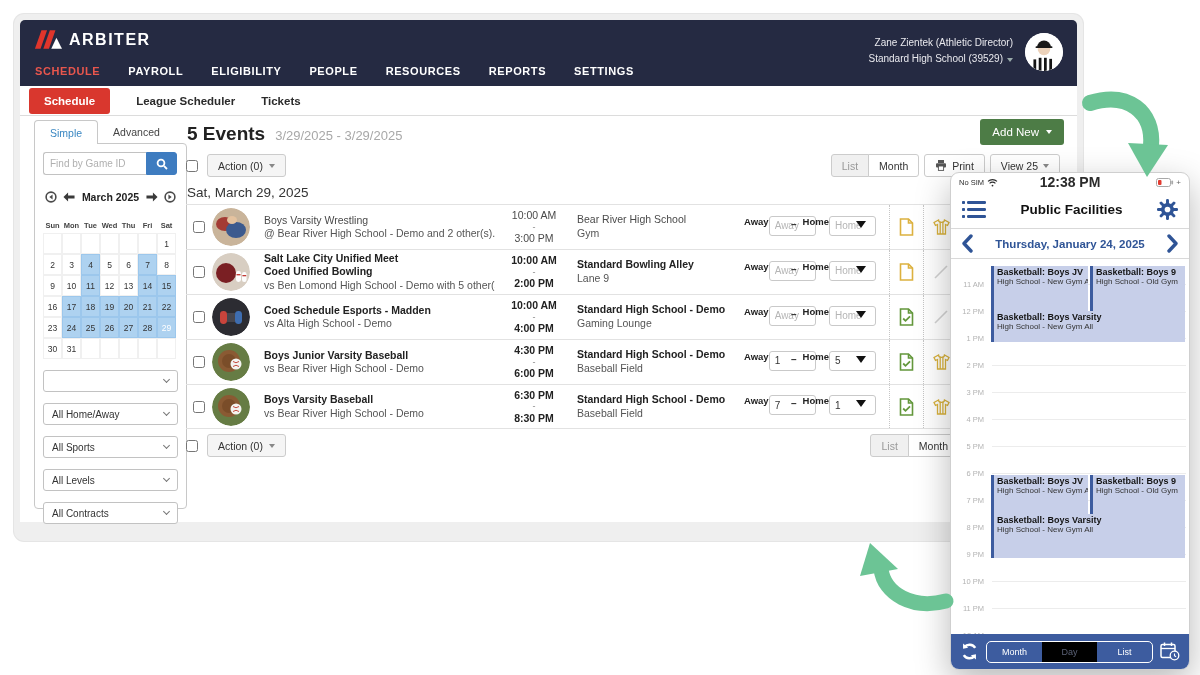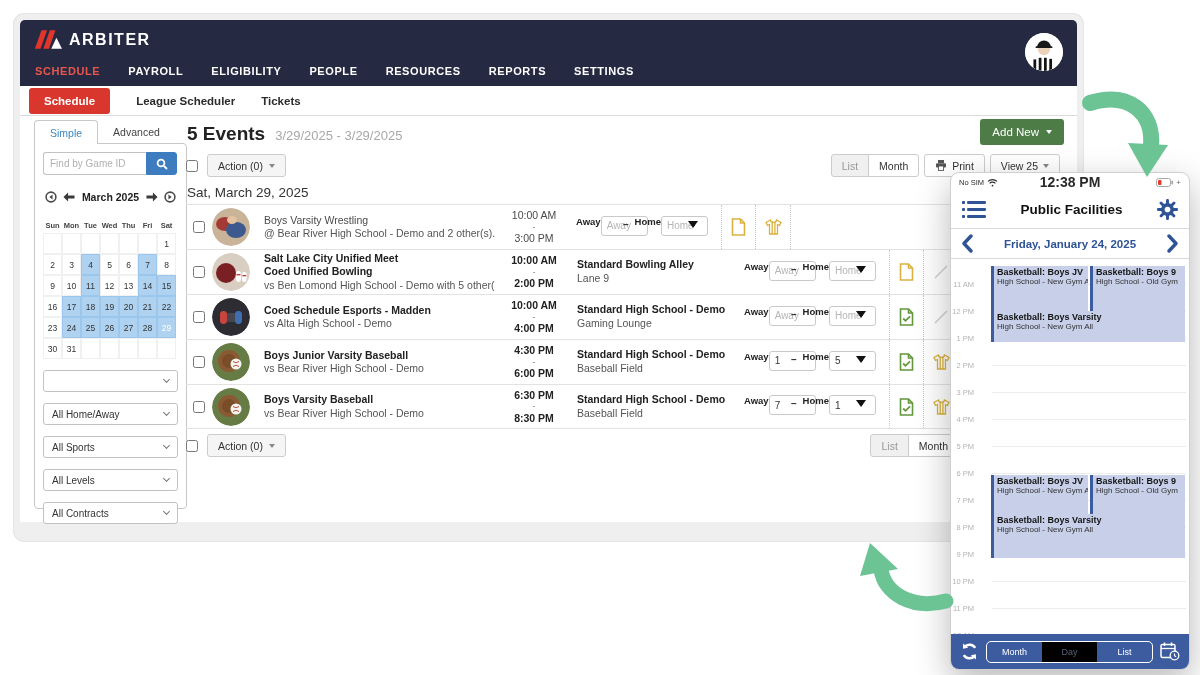--- a/index.html
+++ b/index.html
@@ -98,21 +98,21 @@
 
 .phone{position:absolute;left:950px;top:172px;width:240px;height:498px;background:#fff;border:1px solid #cfcfcf;border-radius:9px;box-shadow:0 12px 35px rgba(0,0,0,.28);z-index:30}
 .ph-status{position:absolute;left:0;top:0;right:0;height:18px;display:flex;align-items:center;padding:0 8px;font-size:7.5px;color:#2b2b2b}
 .ph-status .mid{position:absolute;left:0;right:0;text-align:center;font-weight:bold;font-size:14px}
 .ph-status .right{margin-left:auto;display:flex;align-items:center;gap:2px;position:relative;z-index:2}
 .ph-header{position:absolute;left:0;top:18px;right:0;height:37px;display:flex;align-items:center;justify-content:space-between;padding:0 11px}
 .ph-title{font-size:13.5px;font-weight:bold;color:#111}
 .ph-datenav{position:absolute;left:0;top:55px;right:0;height:31px;border-top:1px solid #d9d9d9;border-bottom:1px solid #d9d9d9;display:flex;align-items:center;justify-content:space-between;padding:0 10px}
 .ph-date{font-size:11.5px;font-weight:bold;color:#2f5496}
 .ph-cal{position:absolute;left:0;top:86px;width:238px;height:377px;overflow:hidden}
-.ph-h{position:absolute;width:23px;text-align:right;font-size:7.5px;color:#b3b3b3}
+.ph-h{position:absolute;width:33px;text-align:right;font-size:7.5px;color:#b3b3b3}
 .ph-ln{position:absolute;left:41px;right:3px;border-top:1px solid #ececec}
 .ph-ev{position:absolute;background:#c7cfe9;border-left:3px solid #3d5c9f;padding:1px 3px;overflow:hidden;cursor:pointer}
 .ph-ev .t{font-size:9px;font-weight:bold;color:#151515;white-space:nowrap}
 .ph-ev .l{font-size:8px;color:#333;white-space:nowrap}
 .ph-bar{position:absolute;left:0;right:0;bottom:0;height:35px;background:#3d5c9f;border-radius:0 0 8px 8px;display:flex;align-items:center;padding:0 9px}
 .ph-seg{display:flex;border:1px solid #fff;border-radius:5px;overflow:hidden;margin:0 auto}
 .ph-seg-item{width:55px;height:20px;display:flex;align-items:center;justify-content:center;font-size:9px;color:#fff;cursor:pointer}
 .ph-seg-item.active{background:#000000;color:#5a6176}
 
 
@@ -133,20 +133,24 @@
       <span class="logo-text">ARBITER</span>
     </div>
     <div class="nav-row">
       <span class="nav-item active">SCHEDULE</span>
       <span class="nav-item">PAYROLL</span>
       <span class="nav-item">ELIGIBILITY</span>
       <span class="nav-item">PEOPLE</span>
       <span class="nav-item">RESOURCES</span>
       <span class="nav-item">REPORTS</span>
       <span class="nav-item">SETTINGS</span>
+    </div>
+    <div class="user-box">
+      <div>Zane Zientek (Athletic Director)</div>
+      <div><span>Standard High School (39529)</span><span class="user-caret"></span></div>
     </div>
     <div class="avatar">
       <svg width="38" height="38" viewBox="0 0 36 36">
         <circle cx="18" cy="18" r="18" fill="#fff"></circle>
         <circle cx="18" cy="15" r="6" fill="#ecd2ba"></circle>
         <path d="M11.5 13.5a6.5 6.5 0 0113 0z" fill="#191919"></path>
         <rect x="10" y="12.6" width="16" height="1.6" rx="0.8" fill="#191919"></rect>
         <path d="M5 36a13 11 0 0126 0z" fill="#fdfdfd"></path>
         <rect x="8" y="25" width="2.6" height="11" fill="#141414"></rect>
         <rect x="13" y="23.5" width="2.6" height="12.5" fill="#141414"></rect>
@@ -336,20 +340,24 @@
           </div>
           <div class="ec-titles">
             <div class="et light">Boys Varsity Wrestling</div>
             <div class="eo">@ Bear River High School - Demo and 2 other(s).</div>
           </div>
           <div class="ec-time light">
             <div>10:00 AM</div>
               <div class="dash">-</div>
               <div>3:00 PM</div>
           </div>
+          <div class="ec-venue">
+            <div class="vn light">Bear River High School</div>
+            <div class="vs">Gym</div>
+          </div>
           <div class="ec-score">
             <div class="sc-col">
                 <label>Away</label>
                 <input placeholder="Away" value="" style="">
               </div>
             <span class="sdash">–</span>
             <div class="sc-col">
                 <label>Home</label>
                 <input placeholder="Home" value="" style="">
               </div>
@@ -636,21 +644,21 @@
           <rect x="8.6" y="0" width="2.8" height="20" rx="1.2" transform="rotate(135 10 10)"></rect>
           <circle cx="10" cy="10" r="6.2"></circle>
         </g>
         <circle cx="10" cy="10" r="2.7" fill="#fff"></circle>
       </svg>
   </div>
   <div class="ph-datenav">
     <svg width="12" height="19" viewBox="0 0 12 19" fill="none" stroke="#2f5496" stroke-width="3.4" stroke-linecap="round" stroke-linejoin="round">
         <path d="M10 2 L3 9.5 10 17"></path>
       </svg>
-    <span class="ph-date">Friday, January 24, 2025</span>
+    <span class="ph-date">Thursday, January 24, 2025</span>
     <svg width="12" height="19" viewBox="0 0 12 19" fill="none" stroke="#2f5496" stroke-width="3.4" stroke-linecap="round" stroke-linejoin="round">
         <path d="M2 2 L9 9.5 2 17"></path>
       </svg>
   </div>
   <div class="ph-cal">
       <div class="ph-ln" style="top: 25px;"></div>
       <div class="ph-h" style="top: 21px;">11 AM</div>
       <div class="ph-ln" style="top: 52px;"></div>
       <div class="ph-h" style="top: 48px;">12 PM</div>
       <div class="ph-ln" style="top: 79px;"></div>

